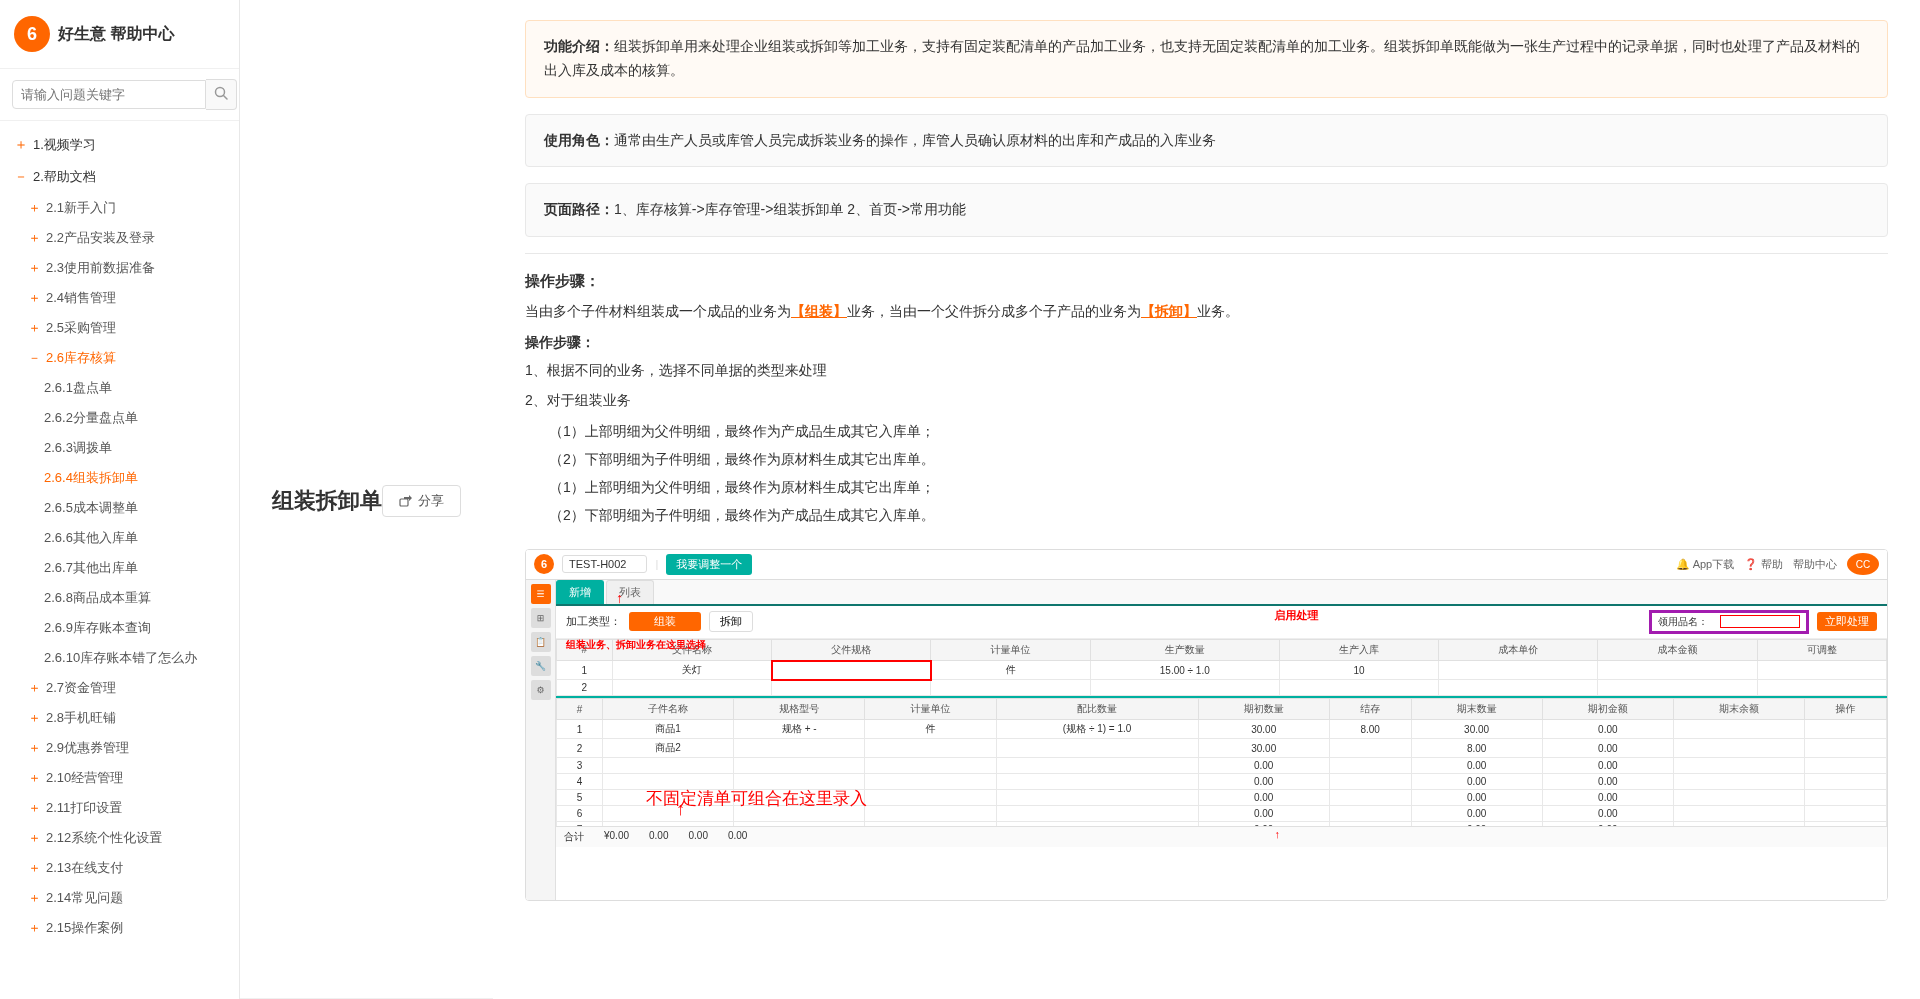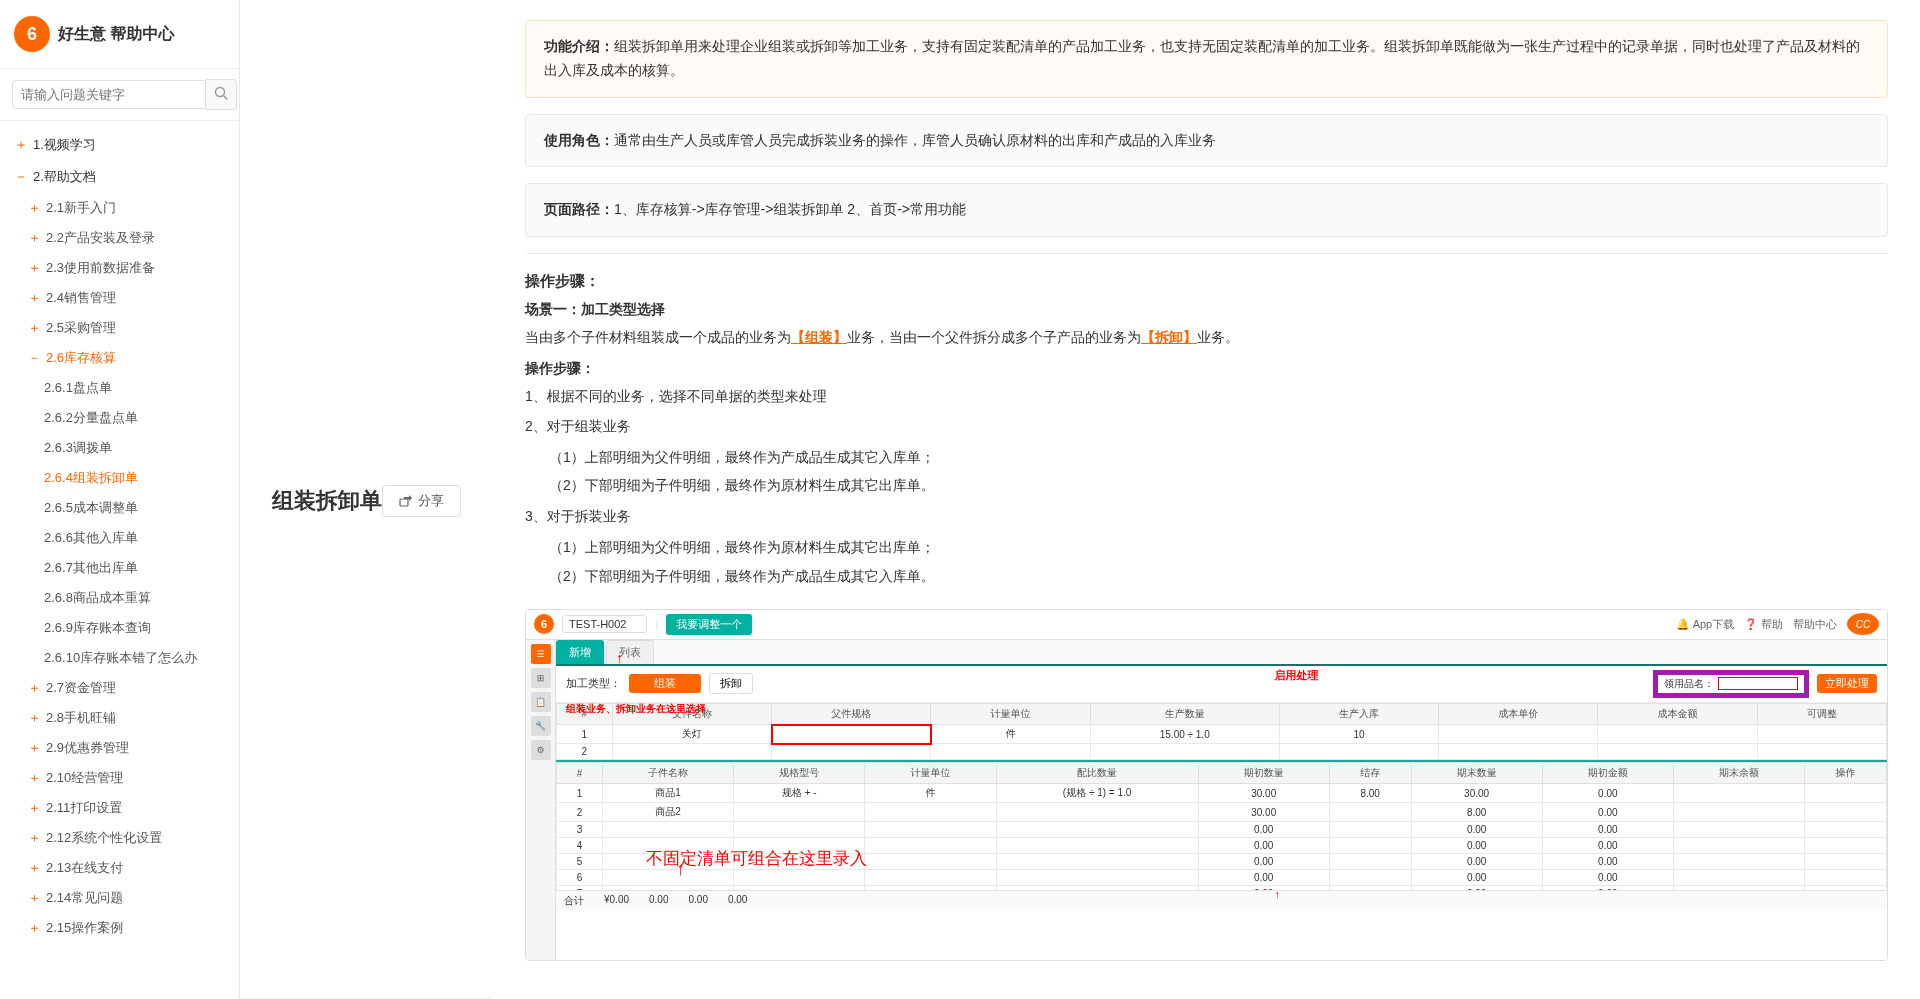--- a/index.html
+++ b/index.html
@@ -258,21 +258,20 @@
     .mock-avatar {
       width: 32px;
       height: 22px;
       border-radius: 50%;
       background: #f60;
       display: flex;
       align-items: center;
       justify-content: center;
       color: #fff;
       font-size: 10px;
-      font-style: italic;
     }
     .mock-left-sidebar {
       width: 30px;
       background: #f5f5f5;
       border-right: 1px solid #e0e0e0;
       display: flex;
       flex-direction: column;
       align-items: center;
       padding-top: 4px;
       gap: 4px;
@@ -504,37 +503,33 @@
     </div>
 
     <div class="info-box light">
       <span style="font-weight:bold;">页面路径：</span><span>1、库存核算-&gt;库存管理-&gt;组装拆卸单  2、首页-&gt;常用功能</span>
     </div>
 
     <hr class="divider">
 
     <div class="section-title">操作步骤：</div>
 
-    <div class="section-sub">场景一：加工类型选择</div>
 
     <p class="content-para">
       当由多个子件材料组装成一个成品的业务为<span class="highlight">【组装】</span>业务，当由一个父件拆分成多个子产品的业务为<span class="highlight">【拆卸】</span>业务。
     </p>
 
     <div class="section-sub">操作步骤：</div>
 
     <ul class="step-list">
       <li>1、根据不同的业务，选择不同单据的类型来处理</li>
       <li>2、对于组装业务</li>
     </ul>
     <div class="sub-step">（1）上部明细为父件明细，最终作为产成品生成其它入库单；</div>
     <div class="sub-step">（2）下部明细为子件明细，最终作为原材料生成其它出库单。</div>
-    <ul class="step-list" style="margin-top:6px;">
-      <li>3、对于拆装业务</li>
-    </ul>
     <div class="sub-step">（1）上部明细为父件明细，最终作为原材料生成其它出库单；</div>
     <div class="sub-step">（2）下部明细为子件明细，最终作为产成品生成其它入库单。</div>
 
     <div class="screenshot-container" style="margin-top:20px;">
       <div class="mock-app">
 
         <div class="mock-topbar">
           <div class="mock-logo-small">6</div>
           <div class="mock-company">TEST-H002</div>
           <span style="color:#ddd;">|</span>
@@ -563,21 +558,21 @@
               <div class="mock-tab active">新增</div>
               <div class="mock-tab">列表</div>
             </div>
 
 
             <div style="display:flex; align-items:center; padding:4px 10px; gap:8px; border-bottom:1px solid #eee; font-size:11px; background:#fff; position:relative;">
               <span>加工类型：</span>
               <button style="background:#f60;color:#fff;border:none;padding:2px 25px;border-radius:3px;font-size:11px;cursor:pointer;">组装</button>
               <button style="background:#fff;border:1px solid #ddd;padding:2px 10px;border-radius:3px;font-size:11px;cursor:pointer;">拆卸</button>
               <div style="flex:1;"></div>
-              <div style="border:5px solid #a21caf; padding:2px 6px; font-size:10px; display:flex; gap:4px; align-items:center;">
+              <div style="border:3px solid #a21caf; padding:2px 6px; font-size:10px; display:flex; gap:12px; align-items:center;">
                 <span>领用品名：</span>
                 <input style="border: 1px solid rgb(255, 0, 0); width: 80px; font-size: 10px;">
               </div>
               <button style="background:#f60;color:#fff;border:none;padding:2px 8px;border-radius:3px;font-size:11px;cursor:pointer;">立即处理</button>
 
               <div style="position:absolute; left:10px; top:100%; color:#f00; font-size:10px; font-weight:bold; z-index:10; white-space:nowrap;">组装业务、拆卸业务在这里选择</div>
 
               <div style="position:absolute; left:60px; top:-16px; color:#f00; font-size:14px; pointer-events:none; z-index:10;">↑</div>
             </div>
 

